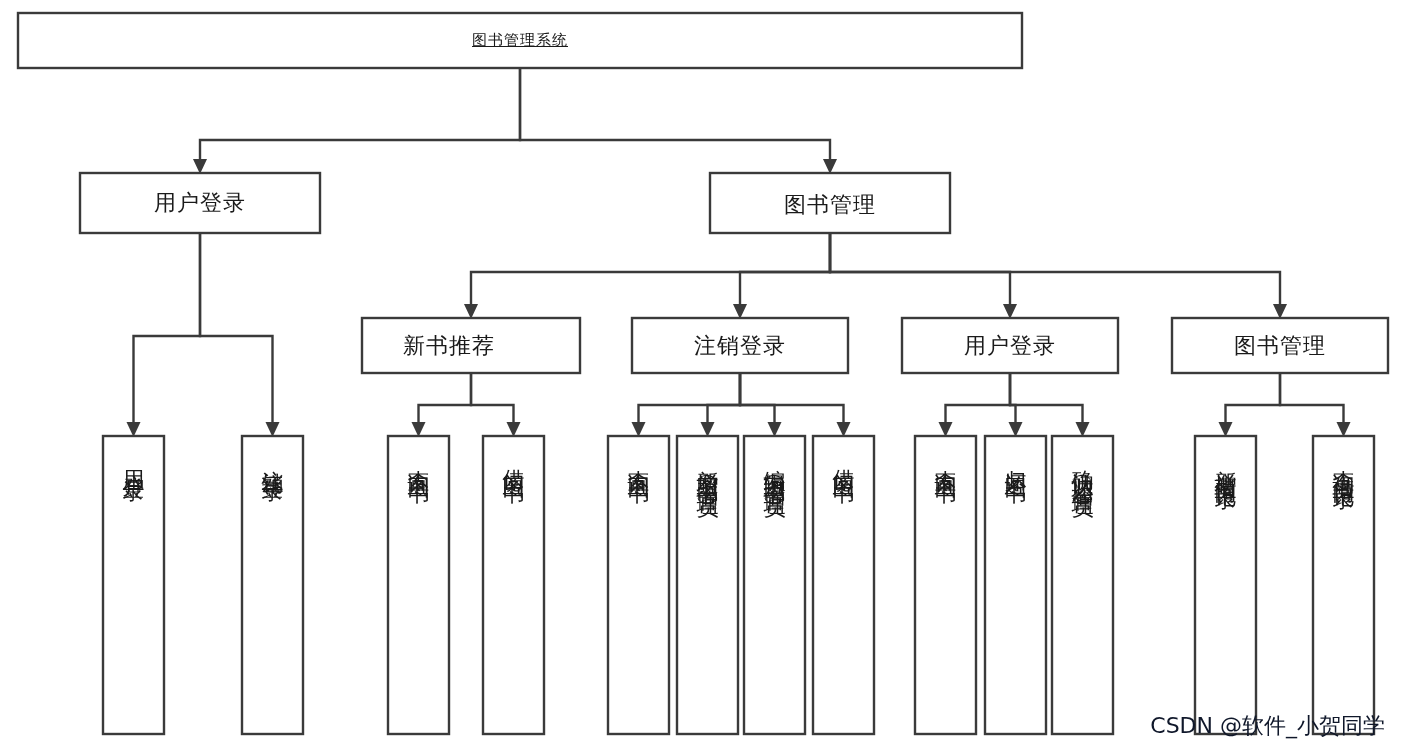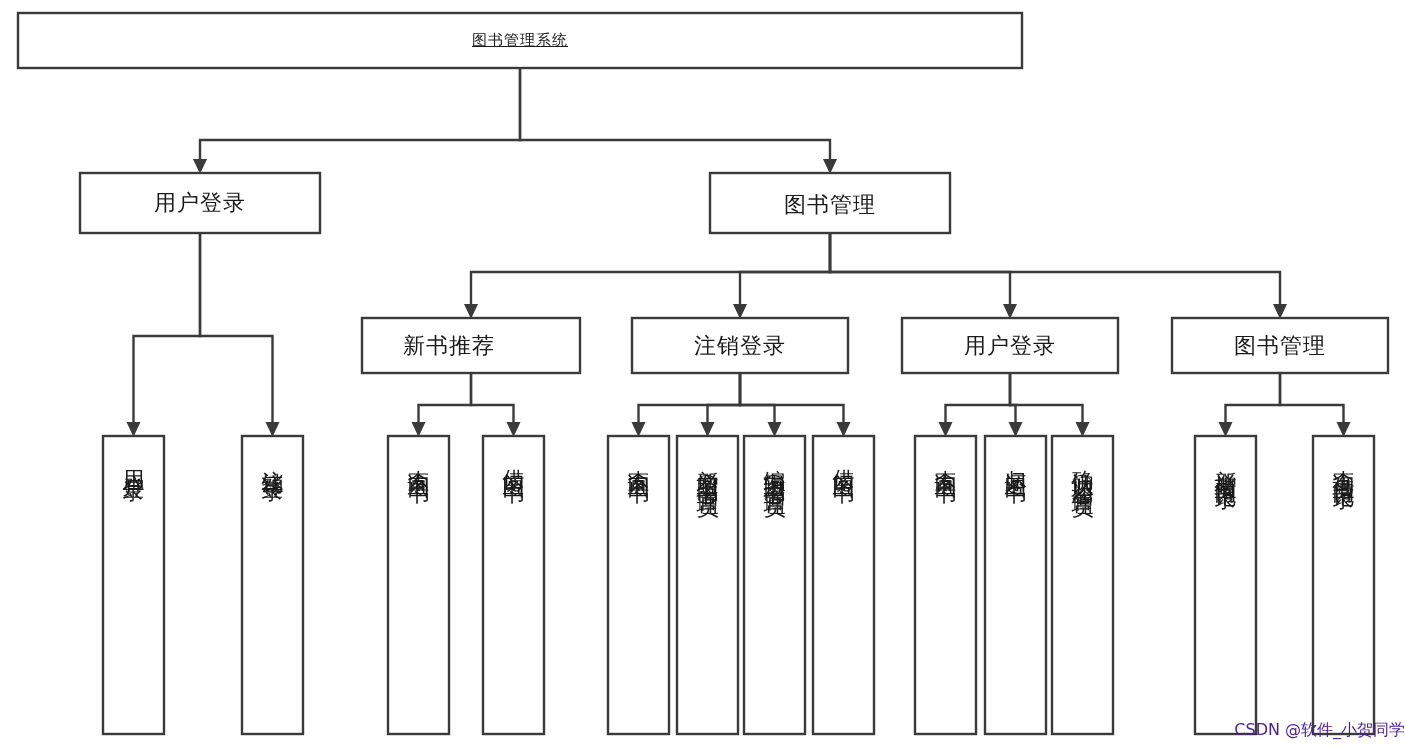--- a/index.html
+++ b/index.html
@@ -70,25 +70,25 @@
     color: #1a1a1a;
     letter-spacing: 1px;
     white-space: nowrap;
   }
   .root-label-text {
     font-size: 15px;
     text-decoration: underline;
   }
   #watermark {
     position: absolute;
-    right: 0;
+    right: 20px;
     bottom: 6px;
     font-family: "DejaVu Sans", "Liberation Sans", sans-serif;
-    font-size: 16px;
-    color: #4c1d95;
+    font-size: 22px;
+    color: #0f172a;
     white-space: nowrap;
     pointer-events: none;
   }
 </style>
 </head>
 <body>
 
 <div id="diagram-root">
   <svg class="tree" viewBox="0 0 1405 747">
     <g id="connector-layer">

